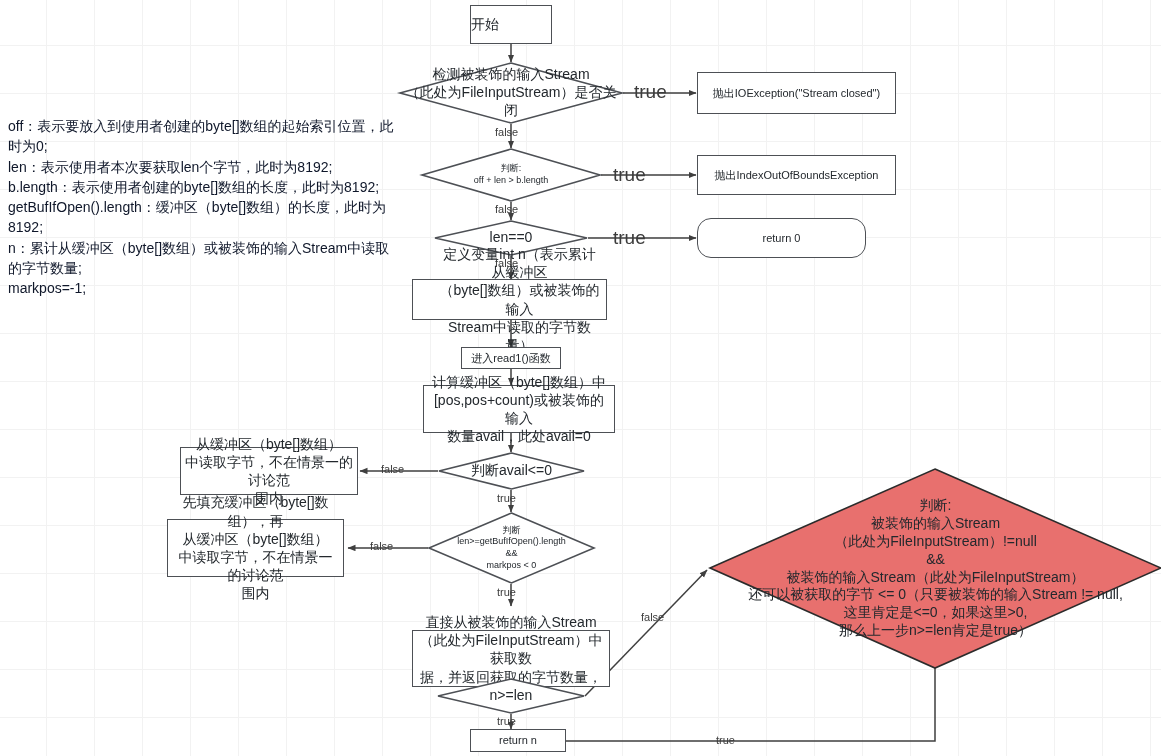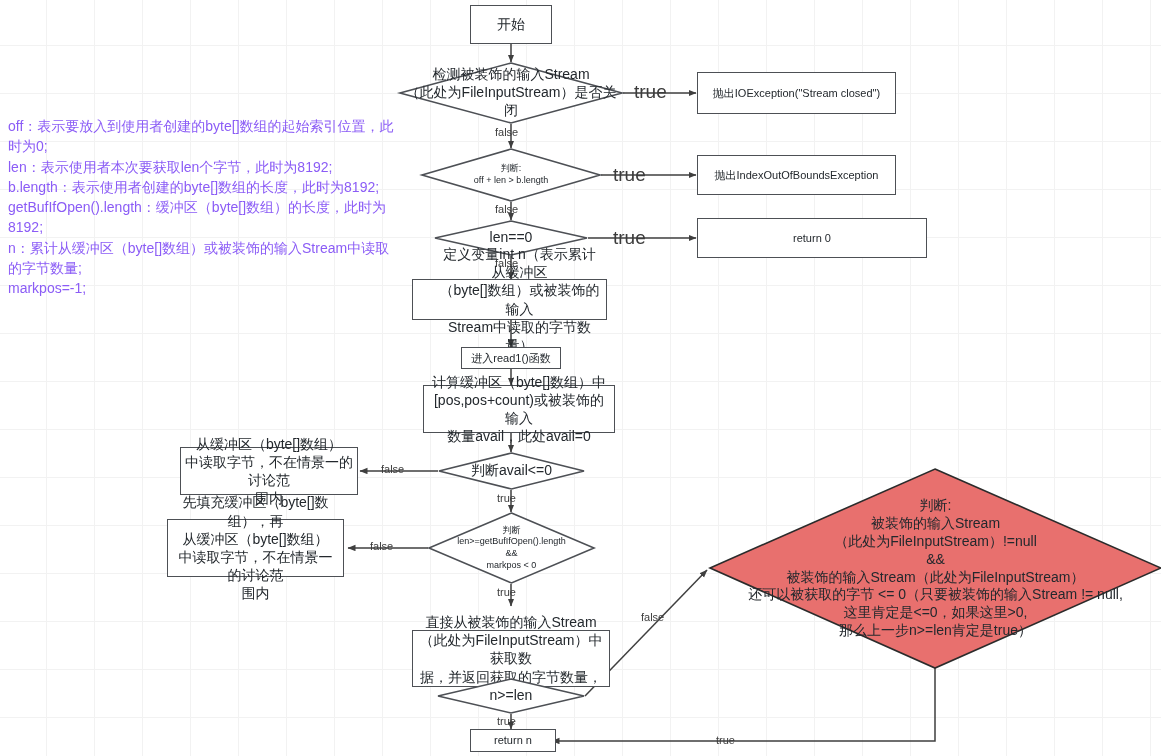--- a/index.html
+++ b/index.html
@@ -25,35 +25,35 @@
     border:1.6px solid #4d5055;
     background:#ffffff;
     display:flex;align-items:center;justify-content:center;
     text-align:center;
     color:#23282d;
     line-height:1.30;
     padding:2px 4px;
   }
   .terminator{
     border:1.6px solid #4d5055;border-radius:0;background:#fff;
-    display:flex;align-items:center;justify-content:center;color:#23282d;
+    display:flex;align-items:center;justify-content:flex-start;color:#23282d;
   }
   .dia-wrap{position:absolute;}
   .dia-wrap > svg{position:absolute;left:0;top:0;overflow:visible;}
   .dia-label{
     position:absolute;left:0;top:0;width:100%;height:100%;
     display:flex;align-items:center;justify-content:center;text-align:center;
     color:#23282d;line-height:1.28;pointer-events:none;
   }
   .edge-label{
     position:absolute;color:#3c3c3c;background:transparent;
     white-space:nowrap;line-height:1;
   }
   .legend{
-    position:absolute;color:#8b5cf6;line-height:1.45;white-space:pre-wrap;
+    position:absolute;color:#0f172a;line-height:1.45;white-space:pre-wrap;
   }
   .fs9{font-size:9px;}
   .fs10{font-size:14px;}
   .fs11{font-size:11px;}
   .fs14{font-size:14px;}
   .fs19{font-size:19px;}
 </style>
 </head>
 <body>
 
@@ -156,21 +156,21 @@
   <svg width="154" height="36" viewBox="0 0 154 36">
     <polygon points="77,1 153,18 77,35 1,18" fill="#ffffff" stroke="#4d5055" stroke-width="1.6"></polygon>
   </svg>
   <div class="dia-label fs10">
     <span>len==0</span>
   </div>
 </div>
 <div class="edge-label fs19" style="left:613px;top:228px;">true</div>
 <div class="edge-label fs11" style="left:495px;top:258px;">false</div>
 
-<div class="node box fs11" style="left:697px;top:218px;width:230px;height:40px;">
+<div class="node box fs11" style="left:697px;top:218px;width:169px;height:40px;border-radius:14px;">
   <span>return 0</span>
 </div>
 
 <div class="node box fs10" style="left:412px;top:279px;width:195px;height:41px;padding-left:24px;">
   <div>
     <div>定义变量int n（表示累计从缓冲区</div>
     <div>（byte[]数组）或被装饰的输入</div>
     <div>Stream中读取的字节数量）</div>
   </div>
 </div>
@@ -243,21 +243,21 @@
   <svg width="148" height="36" viewBox="0 0 148 36">
     <polygon points="74,1 147,18 74,35 1,18" fill="#ffffff" stroke="#4d5055" stroke-width="1.6"></polygon>
   </svg>
   <div class="dia-label fs10">
     <span>n&gt;=len</span>
   </div>
 </div>
 <div class="edge-label fs11" style="left:497px;top:716px;">true</div>
 <div class="edge-label fs11" style="left:641px;top:612px;">false</div>
 
-<div class="node box fs11" style="left:470px;top:729px;width:86px;height:23px;">
+<div class="node box fs11" style="left:470px;top:729px;width:96px;height:23px;">
   <span>return n</span>
 </div>
 
 <div class="dia-wrap" style="left:709px;top:468px;width:453px;height:201px;">
   <svg width="453" height="201" viewBox="0 0 453 201">
     <polygon points="226,1 452,100 226,200 1,100" fill="#e8706e" stroke="#2b2b2b" stroke-width="1.6"></polygon>
   </svg>
   <div class="dia-label fs10">
     <div>
       <div>判断:</div>

